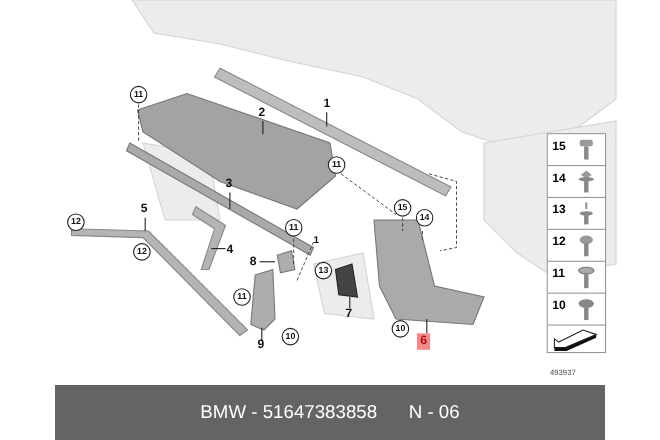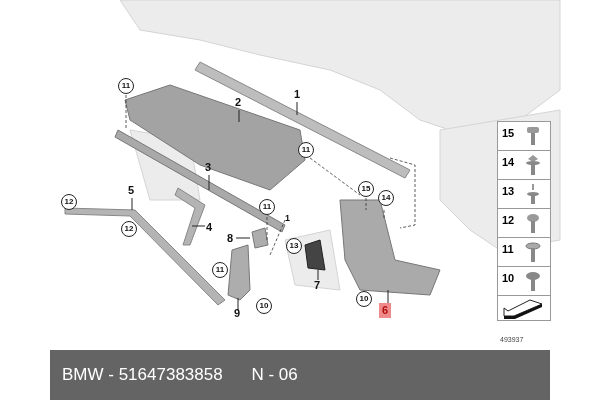--- a/index.html
+++ b/index.html
@@ -7,21 +7,21 @@
   .diagram { position:absolute; left:0; top:0; width:600px; height:350px; }
   .callout { position:absolute; font-weight:bold; font-size:11px; color:#111; line-height:1; }
   .circ { position:absolute; width:14px; height:14px; border:1.3px solid #222; border-radius:50%; background:#fff; font-size:8px; font-weight:bold; text-align:center; line-height:14px; color:#111; }
   .highlight { background:#f08a8a; padding:2px 3px; color:#b01010; }
   .legend { position:absolute; left:497px; top:121px; width:52px; border:1px solid #999; background:#fff; }
   .legend-cell { height:28px; border-bottom:1px solid #999; position:relative; }
   .legend-cell:last-child { border-bottom:none; height:24px; }
   .legend-num { position:absolute; left:4px; top:5px; font-size:11px; font-weight:bold; }
   .legend-icon { position:absolute; right:8px; top:3px; }
   .ref { position:absolute; left:500px; top:336px; font-size:7px; color:#444; }
-  .footer { position:absolute; left:50px; top:350px; width:500px; height:50px; background:#646464; color:#fff; font-size:17px; text-align:left; line-height:50px; }
+  .footer { position:absolute; left:50px; top:350px; width:500px; height:50px; background:#646464; color:#fff; font-size:17px; text-align:center; line-height:50px; }
   .footer span { margin:0 12px; }
 </style>
 </head>
 <body>
 
 <div class="diagram">
   <svg width="600" height="350">
 
     <g fill="#ececec" stroke="#d4d4d4" stroke-width="1">
       <path d="M120,0 L560,0 L560,90 L520,120 L480,140 L420,120 L380,90 L330,70 L260,55 L200,40 L140,30 Z"></path>

